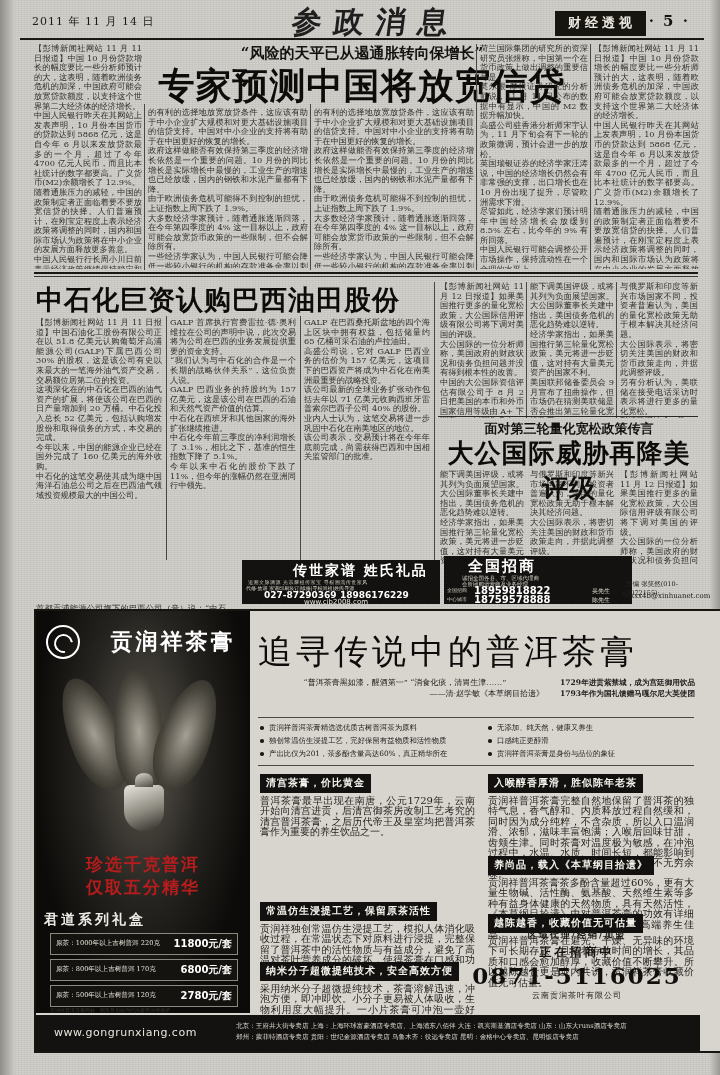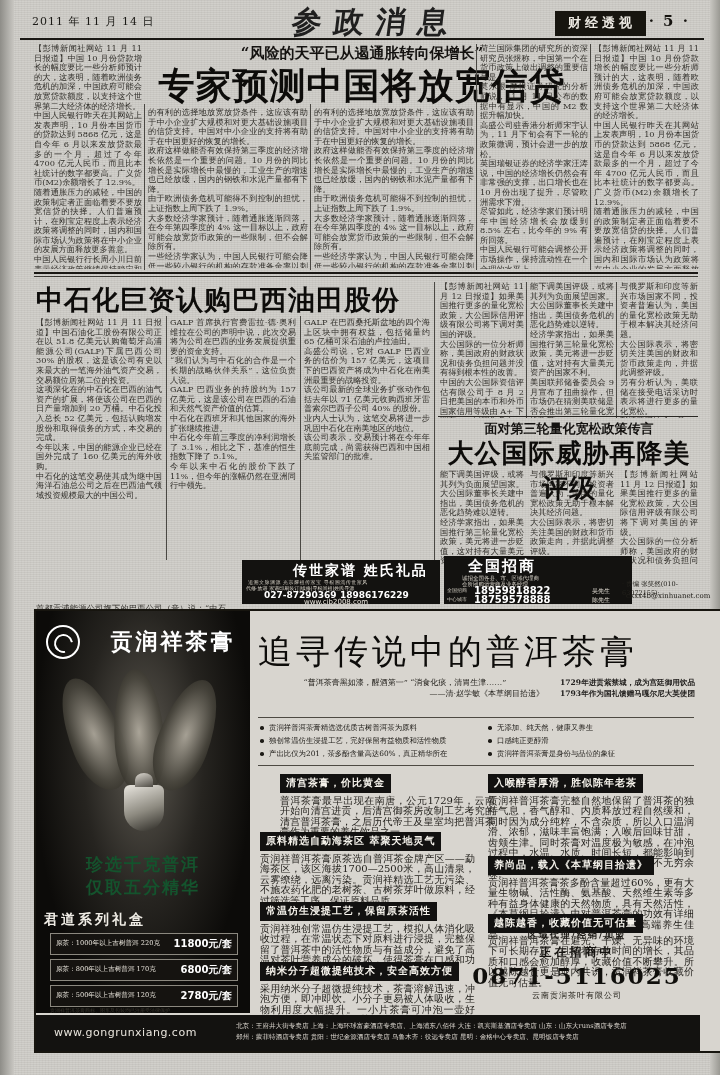--- a/index.html
+++ b/index.html
@@ -71,21 +71,21 @@
   .bullets li{list-style:none;position:relative;padding-left:9px;margin:0;}
   .bullets li:before{content:"";position:absolute;left:0;top:5px;width:3.5px;height:3.5px;background:#1d1b17;border-radius:50%;}
   .bullets ul{margin:0;padding:0;}
 
   .sec{position:absolute;width:215px;}
   .sec .sh{display:inline-block;background:#121110;color:#f4f1ea;font-size:10px;font-weight:bold;
       letter-spacing:1px;padding:2px 6px 3px 6px;font-family:"DejaVu Sans","Liberation Sans",sans-serif;white-space:nowrap;}
   .sec .bd{font-size:10px;line-height:10.4px;text-align:justify;color:#201e1a;margin-top:3px;
       font-family:"DejaVu Serif","Liberation Serif",serif;}
 
-  .ad-slogan{position:absolute;left:8px;top:242px;width:198px;text-align:center;color:#14532d;
+  .ad-slogan{position:absolute;left:8px;top:242px;width:198px;text-align:center;color:#b91c1c;
       font-size:17px;font-weight:bold;line-height:23px;letter-spacing:2px;
       font-family:"DejaVu Serif","Liberation Serif",serif;}
   .ad-series{position:absolute;left:8px;top:300px;width:198px;text-align:left;color:#efece5;
       font-size:14px;font-weight:bold;letter-spacing:3px;font-family:"DejaVu Serif","Liberation Serif",serif;}
   .price-row{position:absolute;left:14px;width:186px;height:20px;border:1px solid #8b887f;background:#151310;}
   .price-row .d{position:absolute;left:5px;top:5px;font-size:6.6px;color:#e7e3da;white-space:nowrap;
       font-family:"DejaVu Serif","Liberation Serif",serif;}
   .price-row .p{position:absolute;right:5px;top:3px;font-size:10px;font-weight:bold;color:#fff;
       font-family:"DejaVu Sans","Liberation Sans",sans-serif;}
   .join{position:absolute;left:420px;top:318px;width:242px;text-align:center;}
@@ -286,27 +286,23 @@
       <div class="bullets" style="left:452px;top:110px;width:206px;">
         <ul>
           <li>无添加、纯天然，健康又养生</li>
           <li>口感纯正更醇滑</li>
           <li>贡润祥普洱茶膏是身份与品位的象征</li>
         </ul>
       </div>
 
       <div class="rule h" style="left:222px;top:154px;width:436px;height:1px;background:#4d4a43;"></div>
 
-      <div class="sec" style="left:224px;top:160px;margin-left:20px;">
+      <div class="sec" style="left:224px;top:160px;">
         <span class="sh">清宫茶膏，价比黄金</span>
         <div class="bd">普洱茶膏最早出现在南唐，公元1729年，云南开始向清宫进贡，后清宫御茶房改制工艺考究的清宫普洱茶膏，之后历代帝王及皇室均把普洱茶膏作为重要的养生饮品之一。</div>
-      </div>
-      <div class="sec" style="left:224px;top:218px;">
-        <span class="sh">原料精选自勐海茶区 萃聚天地灵气</span>
-        <div class="bd">贡润祥普洱茶膏原茶选自普洱茶金牌产区——勐海茶区，该区海拔1700—2500米，高山清泉，云雾缭绕，远离污染。贡润祥精选工艺无污染、不施农药化肥的老树茶、古树茶芽叶做原料，经过筛选等工序，保证原料品质。</div>
       </div>
       <div class="sec" style="left:224px;top:288px;">
         <span class="sh">常温仿生浸提工艺，保留原茶活性</span>
         <div class="bd">贡润祥独创常温仿生浸提工艺，模拟人体消化吸收过程，在常温状态下对原料进行浸提，完整保留了普洱茶中的活性物质与有益成分，避免了高温对茶叶营养成分的破坏，使得茶膏在口感和功效上都达到了极佳的平衡。</div>
       </div>
       <div class="sec" style="left:224px;top:348px;">
         <span class="sh">纳米分子超微提纯技术，安全高效方便</span>
         <div class="bd">采用纳米分子超微提纯技术，茶膏溶解迅速，冲泡方便，即冲即饮。小分子更易被人体吸收，生物利用度大幅提升。一小片茶膏可冲泡一壶好茶，随时随地享受普洱茶的醇厚滋味。</div>
       </div>
 

